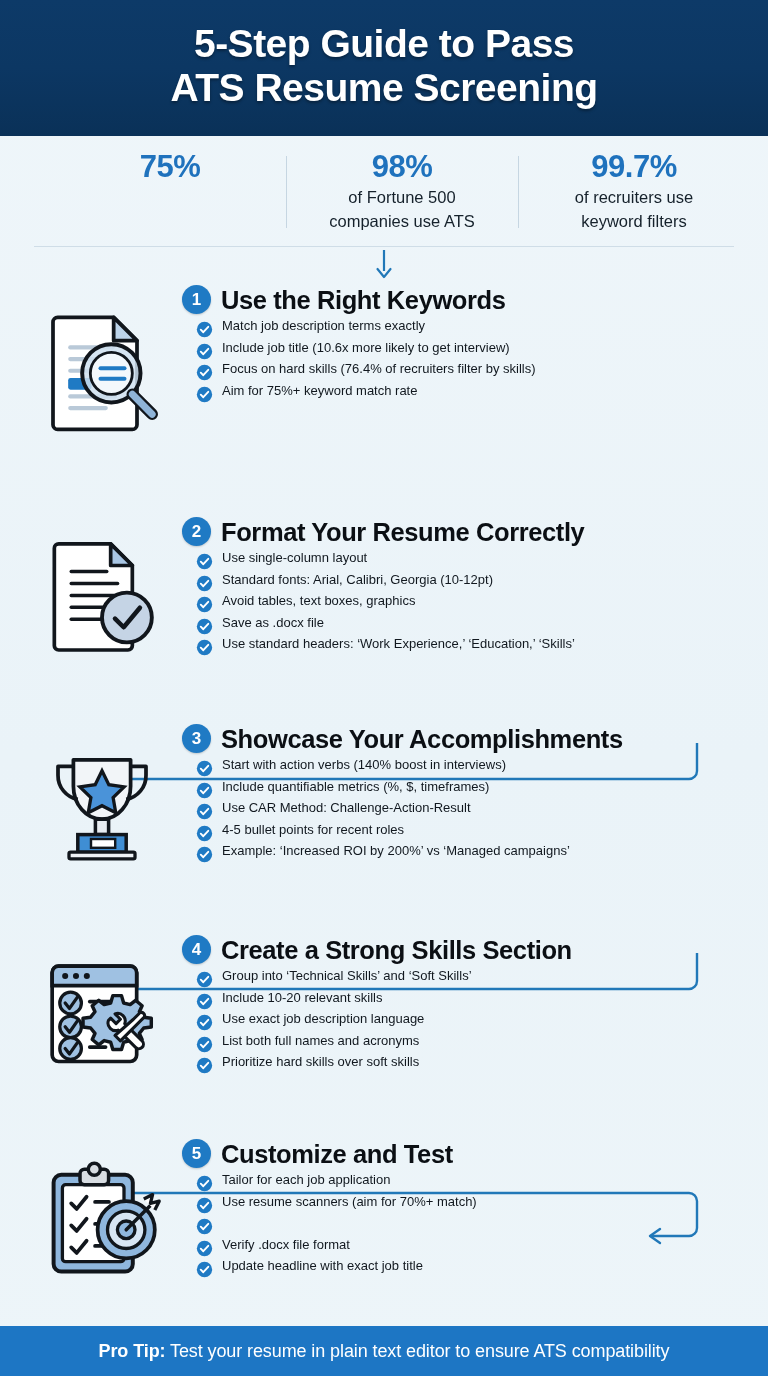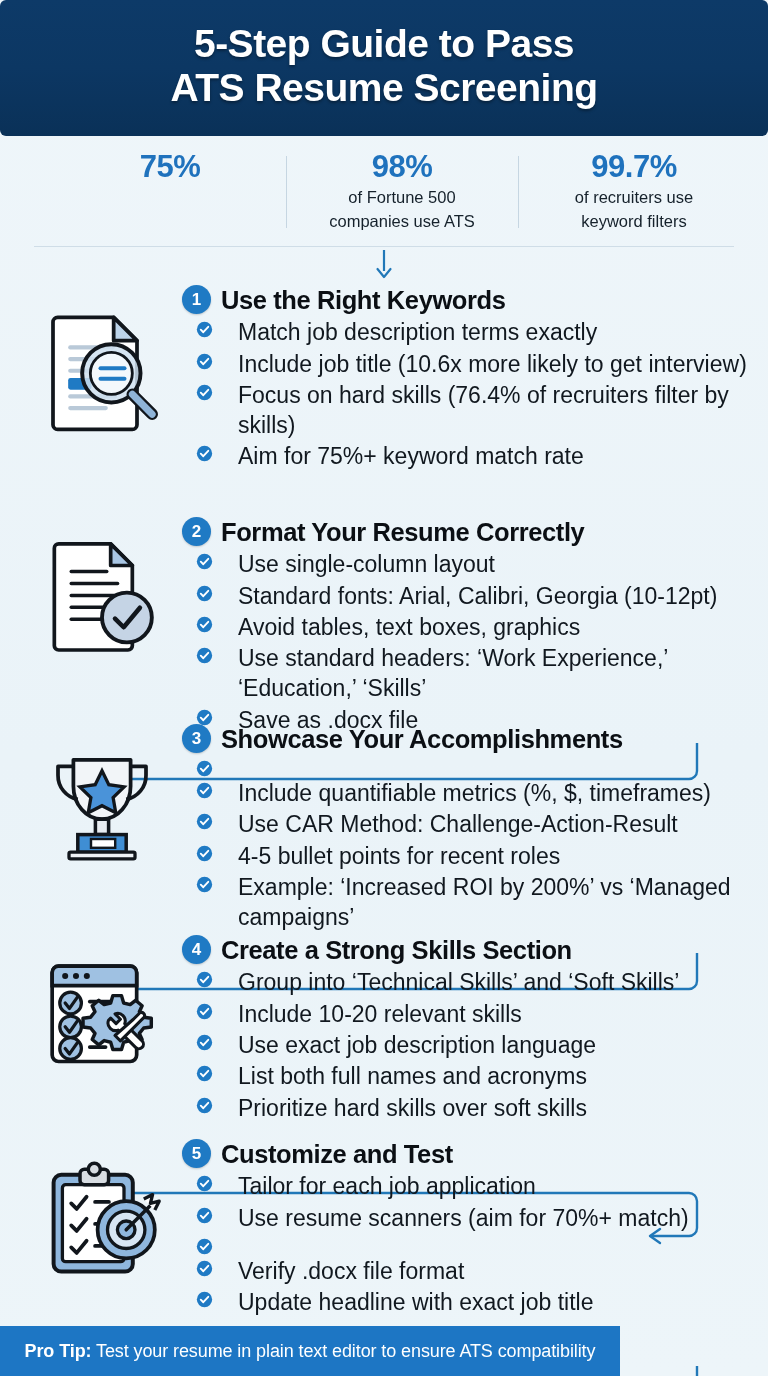--- a/index.html
+++ b/index.html
@@ -10,21 +10,21 @@
     overflow:hidden;
     position:relative;
   }
   .page{width:768px;height:1376px;position:relative;background:linear-gradient(180deg,#eff6fa 0%,#eaf3f8 55%,#edf5f9 100%);}
 
   
   .header{
     height:136px;width:768px;
     background:linear-gradient(180deg,#0d3a68 0%,#0c3763 50%,#0a3158 100%);
     display:flex;flex-direction:column;align-items:center;justify-content:center;
-    box-sizing:border-box;padding:8px 20px 12px;border-radius:6px;
+    box-sizing:border-box;padding:8px 20px 12px;
   }
   .header h1{
     margin:0;color:#ffffff;font-weight:bold;
     font-size:39px;line-height:1.12;letter-spacing:-0.5px;text-align:center;
     text-shadow:0 2px 3px rgba(0,0,0,.35);
   }
   .header h1 .l2{display:block;}
 
   
   .stats{
@@ -58,36 +58,36 @@
     background:#1f7ac4;color:#fff;font-weight:bold;font-size:17px;
     display:flex;align-items:center;justify-content:center;
     box-shadow:0 1px 2px rgba(0,0,0,.18);
   }
   .step-title{
     color:#0b0f14;font-weight:bold;font-size:25.5px;line-height:1.1;letter-spacing:-0.4px;
     white-space:nowrap;
   }
   ul.bullets{list-style:none;margin:2px 0 0 0;padding:0;}
   ul.bullets li{
-    display:flex;align-items:flex-start;gap:25px;
-    font-size:23px;line-height:1.30;color:#11181f;margin-bottom:1.5px;
+    display:flex;align-items:flex-start;gap:9px;
+    font-size:13px;line-height:1.30;color:#11181f;margin-bottom:1.5px;
     padding-left:14px;
   }
   ul.bullets li .txt{display:block;}
   ul.bullets li b{font-weight:normal;}
   .check{
     flex:0 0 auto;width:17px;height:17px;margin-top:3px;
   }
 
   
   .conn{position:absolute;left:0;width:768px;pointer-events:none;}
 
   
   .footer{
-    position:absolute;left:0;bottom:0;width:620px;height:50px;
+    position:absolute;left:0;bottom:0;width:768px;height:50px;
     background:#1d76c4;display:flex;align-items:center;justify-content:center;
   }
   .footer .ftxt{color:#fff;font-size:18px;line-height:1;letter-spacing:-0.1px;}
   .footer .ftxt b{font-weight:bold;}
 </style>
 </head>
 <body>
 
 <div class="page">
 
@@ -231,28 +231,28 @@
                 <circle cx="10" cy="10" r="9" fill="#1f7ac4"></circle>
                 <path d="M5.6 10.2 L8.6 13.2 L14.4 6.8" stroke="#ffffff" stroke-width="2.2" fill="none" stroke-linecap="round" stroke-linejoin="round"></path>
               </svg>
               <span class="txt"><span>Avoid tables, text boxes, graphics</span></span>
             </li>
             <li>
               <svg class="check" viewBox="0 0 20 20">
                 <circle cx="10" cy="10" r="9" fill="#1f7ac4"></circle>
                 <path d="M5.6 10.2 L8.6 13.2 L14.4 6.8" stroke="#ffffff" stroke-width="2.2" fill="none" stroke-linecap="round" stroke-linejoin="round"></path>
               </svg>
+              <span class="txt"><span>Save as </span><b>.docx</b><span> file</span></span>
+            </li>
+            <li>
+              <svg class="check" viewBox="0 0 20 20">
+                <circle cx="10" cy="10" r="9" fill="#1f7ac4"></circle>
+                <path d="M5.6 10.2 L8.6 13.2 L14.4 6.8" stroke="#ffffff" stroke-width="2.2" fill="none" stroke-linecap="round" stroke-linejoin="round"></path>
+              </svg>
               <span class="txt"><span>Use standard headers: ‘Work Experience,’ ‘Education,’ ‘Skills’</span></span>
-            </li>
-            <li>
-              <svg class="check" viewBox="0 0 20 20">
-                <circle cx="10" cy="10" r="9" fill="#1f7ac4"></circle>
-                <path d="M5.6 10.2 L8.6 13.2 L14.4 6.8" stroke="#ffffff" stroke-width="2.2" fill="none" stroke-linecap="round" stroke-linejoin="round"></path>
-              </svg>
-              <span class="txt"><span>Save as </span><b>.docx</b><span> file</span></span>
             </li>
           </ul>
       </div>
     </div>
 
     <div class="conn" style="top:672px;height:46px;">
       <svg width="768" height="46" viewBox="0 0 768 46">
         <path d="M697 0 L697 28 a8 8 0 0 1 -8 8 L110 36 a8 8 0 0 0 -8 8 L102 46" stroke="#2178b8" stroke-width="2.4" fill="none"></path>
       </svg>
     </div>
@@ -280,20 +280,21 @@
         <div class="step-head">
           <div class="badge">3</div>
           <div class="step-title">Showcase Your Accomplishments</div>
         </div>
         <ul class="bullets">
             <li>
               <svg class="check" viewBox="0 0 20 20">
                 <circle cx="10" cy="10" r="9" fill="#1f7ac4"></circle>
                 <path d="M5.6 10.2 L8.6 13.2 L14.4 6.8" stroke="#ffffff" stroke-width="2.2" fill="none" stroke-linecap="round" stroke-linejoin="round"></path>
               </svg>
+              <span class="txt"><span>Start with action verbs (</span><b>140%</b><span> boost in interviews)</span></span>
             </li>
             <li>
               <svg class="check" viewBox="0 0 20 20">
                 <circle cx="10" cy="10" r="9" fill="#1f7ac4"></circle>
                 <path d="M5.6 10.2 L8.6 13.2 L14.4 6.8" stroke="#ffffff" stroke-width="2.2" fill="none" stroke-linecap="round" stroke-linejoin="round"></path>
               </svg>
               <span class="txt"><span>Include quantifiable metrics (%, $, timeframes)</span></span>
             </li>
             <li>
               <svg class="check" viewBox="0 0 20 20">

